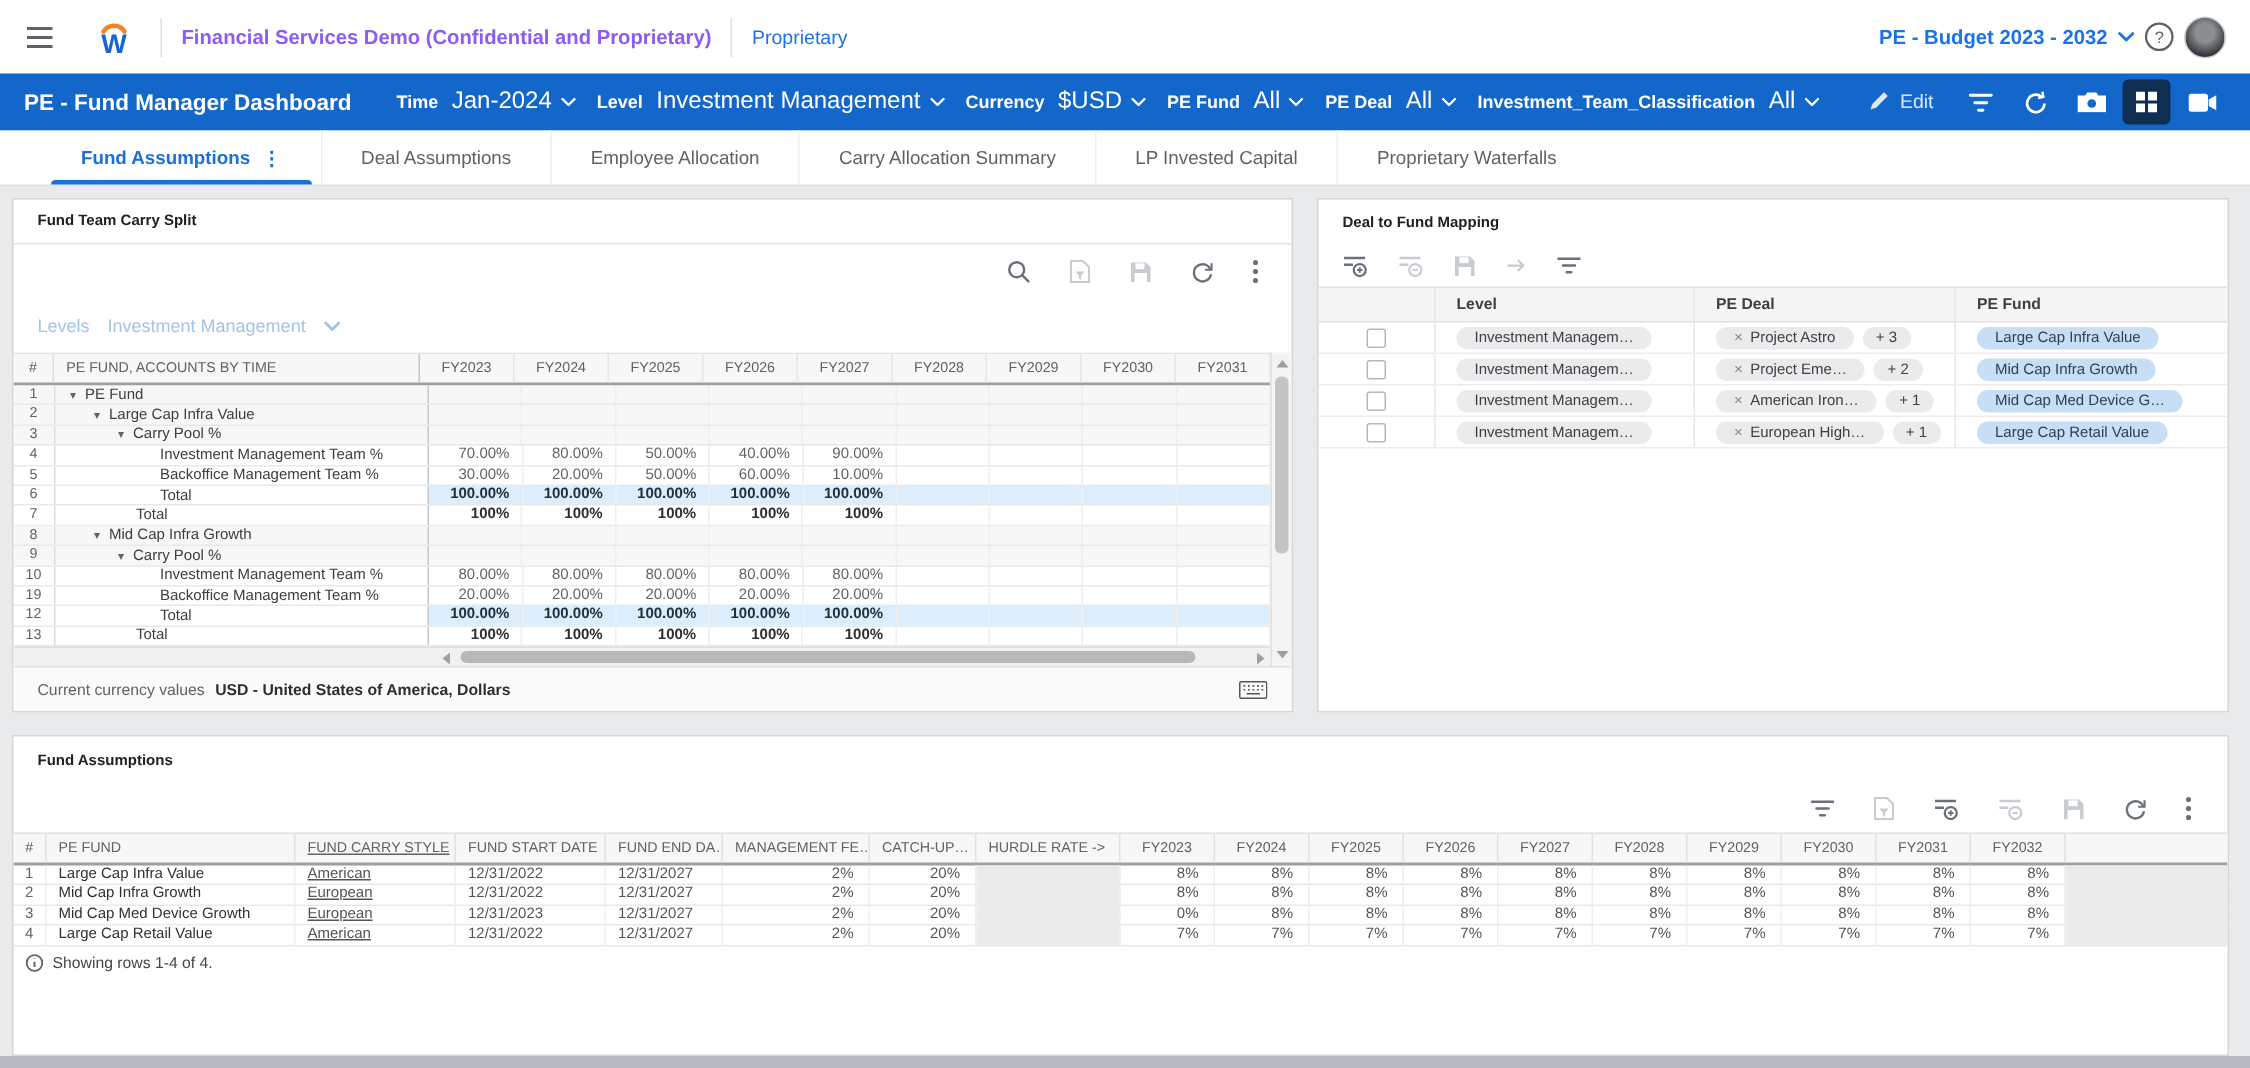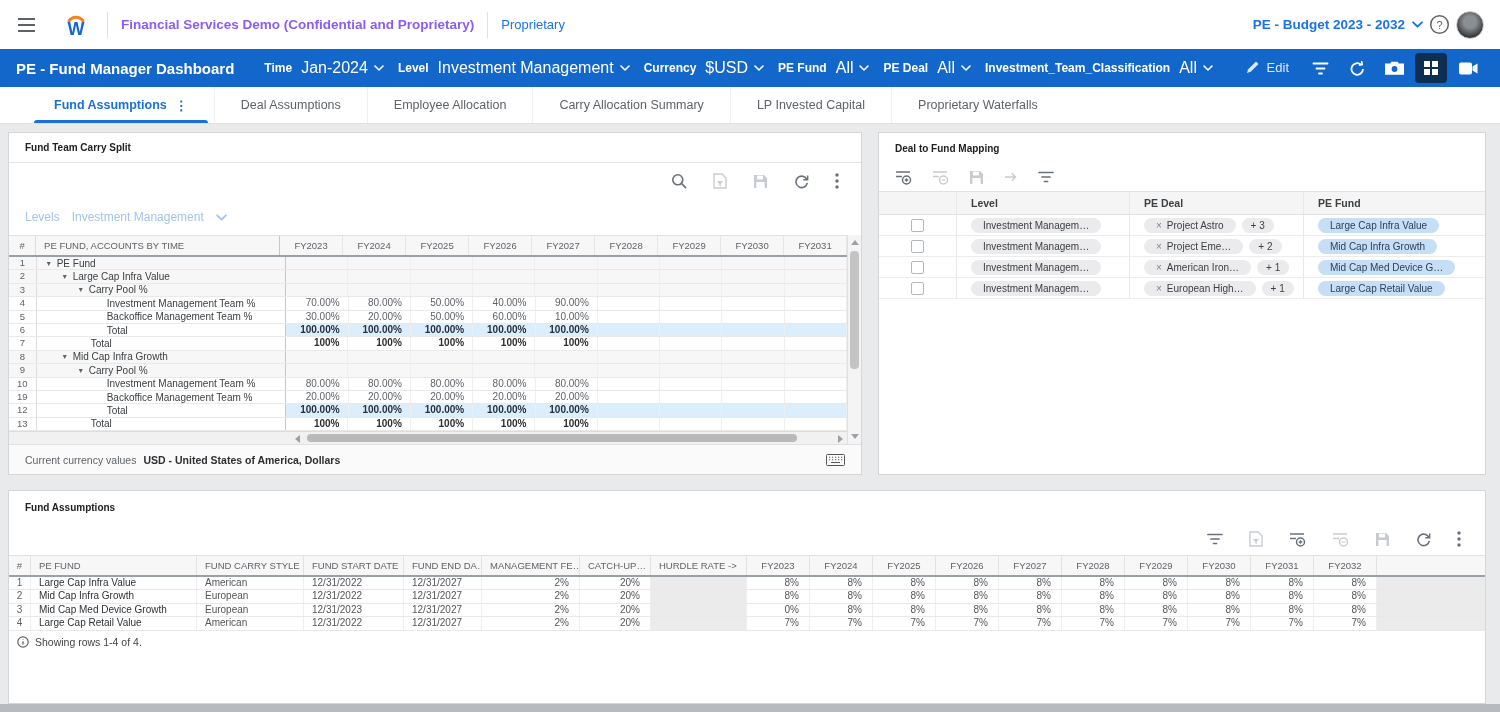--- a/index.html
+++ b/index.html
@@ -92,21 +92,21 @@
   .pill .x { margin-right: 5px; color: #80868b; font-size: 10px; }
   .pill.more { padding: 0 9px; margin-left: 6px; }
   .pill.fund { background: #c6def6; color: #2c4157; }
   
   .pc-toolbar { height: 32px; display: flex; align-items: center; justify-content: flex-end; gap: 26px; padding-right: 24px; }
   .tc-header { display: flex; height: 22px; background: #f7f7f7; border-top: 1px solid #e2e2e2; border-bottom: 2px solid #9aa0a6; font-size: 9.5px; color: #5f6368; }
   .tc-header > div { line-height: 19px; padding-left: 8px; border-right: 1px solid #e2e2e2; white-space: nowrap; overflow: hidden; }
   .tc-row { display: flex; height: 13.4px; font-size: 10px; color: #444; border-bottom: 1px solid #e9e9e9; }
   .tc-row > div { line-height: 12px; padding-left: 8px; border-right: 1px solid #efefef; white-space: nowrap; overflow: hidden; }
   .w-num { width: 22px; text-align: center; padding-left: 0 !important; color: #5f6368; }
-  .w-fund { width: 166px; } .w-carry { width: 107px; } .w-start { width: 100px; } .w-end { width: 78px; }
+  .w-fund { width: 166px; } .w-carry { width: 107px; text-decoration: underline; } .w-start { width: 100px; } .w-end { width: 78px; }
   .w-mgmt { width: 98px; } .w-catch { width: 71px; } .w-hurdle { width: 96px; }
   .w-fy { width: 63px; }
   .w-fill { flex: 1; border-right: none !important; }
   .tc-header .w-fy { text-align: center; padding-left: 0; }
   .tc-row .w-fy, .tc-row .w-mgmt, .tc-row .w-catch { text-align: right; padding-right: 10px; color: #555; }
   .tc-row .w-carry, .tc-row .w-start, .tc-row .w-end { color: #555; }
   .tc-row .w-hurdle, .tc-row .w-fill { background: #ebebeb; }
   .tc-row .w-fund { color: #2f3235; }
   .pc-footer { height: 22px; display: flex; align-items: center; gap: 6px; padding-left: 8px; font-size: 10.5px; color: #444; }
   .bottom-strip { position: absolute; left: 0; bottom: 0; width: 1500px; height: 8px; background: #b7bbbf; }

